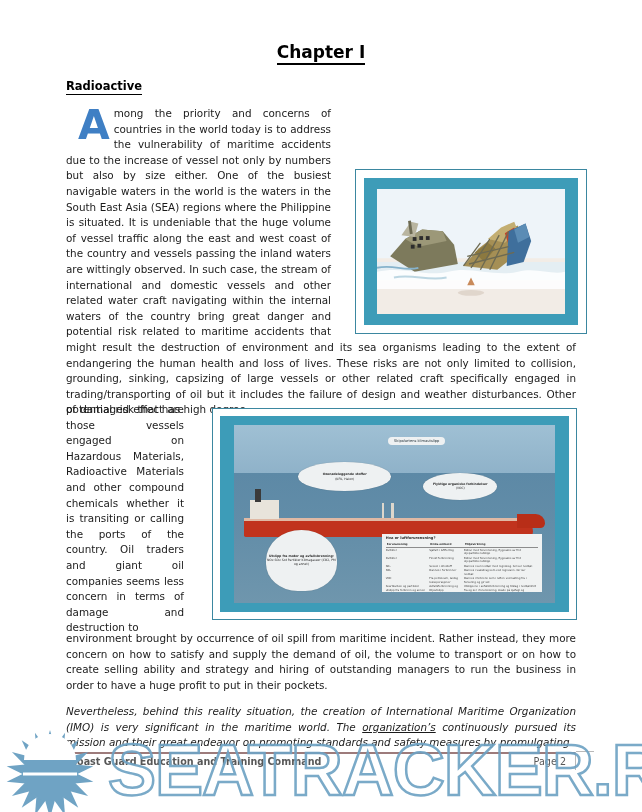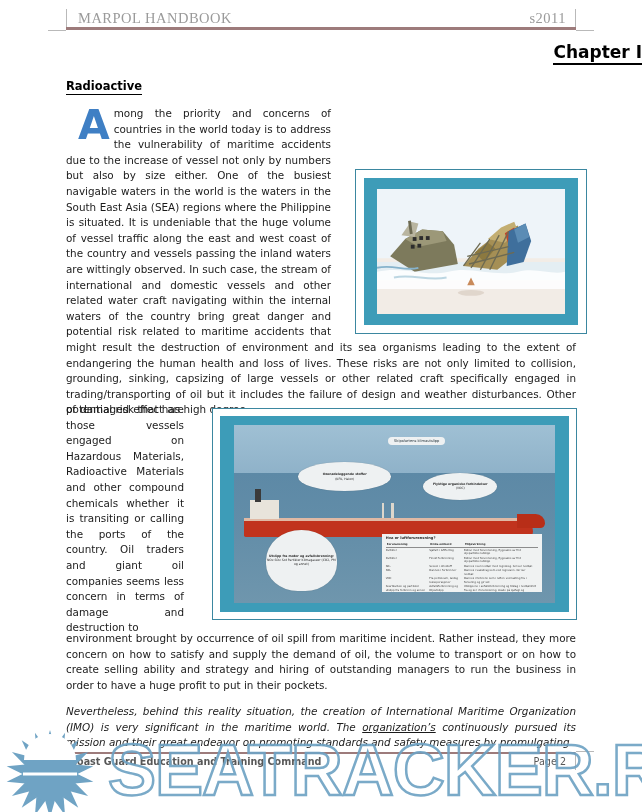--- a/index.html
+++ b/index.html
@@ -67,21 +67,21 @@
   }
   .header-foot-left { left: -18px; }
   .header-foot-right { left: 510px; }
 
   
   .chapter-title {
     position: absolute;
     left: 0;
     top: 42px;
     width: 642px;
-    text-align: right;
+    text-align: center;
     font-family: "DejaVu Sans", sans-serif;
     font-weight: bold;
     font-size: 17px;
     color: #000;
   }
   .chapter-title span {
     border-bottom: 2px solid #000;
     padding-bottom: 1px;
   }
   .section-heading {
@@ -409,31 +409,20 @@
     white-space: nowrap;
     opacity: 0.92;
   }
   .wm-sun { position: absolute; left: 2px; top: 12px; }
 </style>
 </head>
 <body>
 
 <div id="page">
 
-  <div class="header">
-    <div class="header-tick-left"></div>
-    <div class="header-tick-right"></div>
-    <div class="header-foot-left"></div>
-    <div class="header-foot-right"></div>
-    <div class="header-inner">
-      <div class="header-title">MARPOL HANDBOOK</div>
-      <div class="header-right">s2011</div>
-    </div>
-    <div class="header-rule"></div>
-  </div>
 
   <div class="chapter-title">
     <span>Chapter I</span>
   </div>
   <div class="section-heading">
     <span>Radioactive</span>
   </div>
 
   <div class="para1 body-text">
     <div class="float-img1-spacer"></div>

